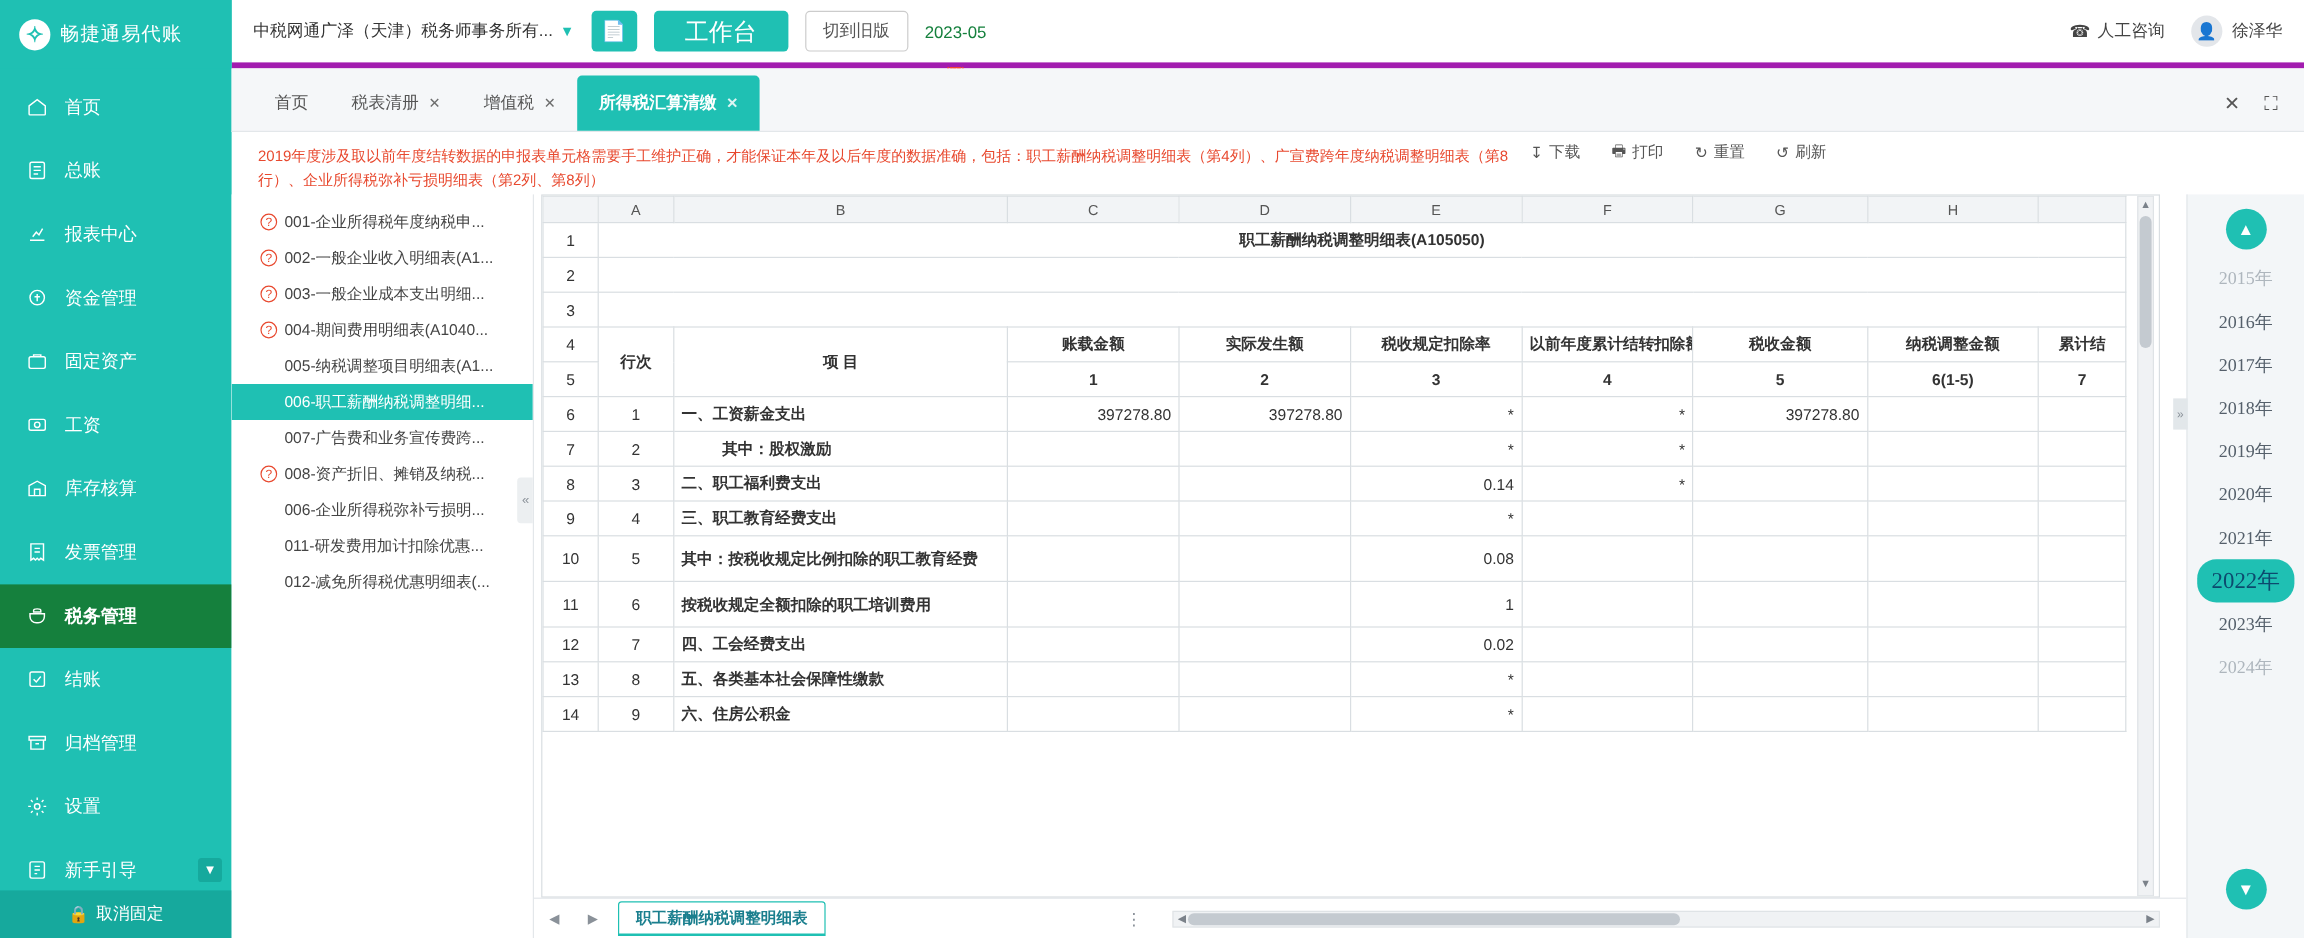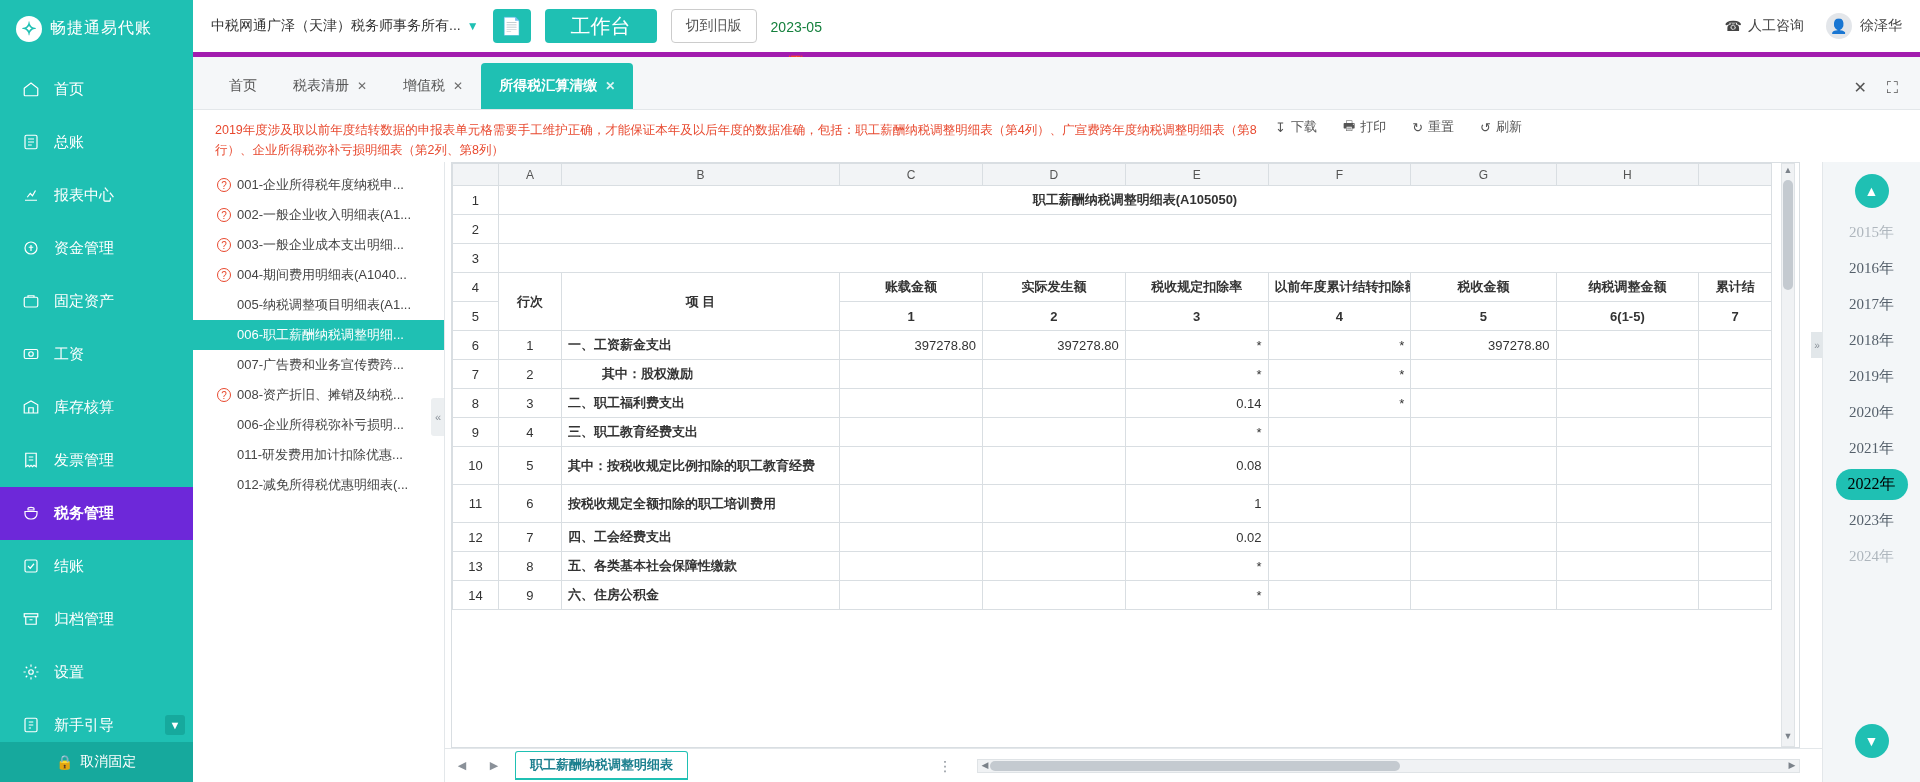--- a/index.html
+++ b/index.html
@@ -29,21 +29,21 @@
     display:flex; align-items:center; justify-content:center;
     font-weight:bold;
   }
   .brand .brand-text { font-size:16px; letter-spacing:1px; }
   .nav { margin-top:6px; }
   .nav-item {
     height:53px; display:flex; align-items:center; gap:12px;
     padding-left:22px; font-size:15px; cursor:pointer;
   }
   .nav-item .ico { width:20px; height:20px; display:inline-block; position:relative; }
-  .nav-item.active { background:#6d28d9; font-weight:bold; }
+  .nav-item.active { background:#15803d; font-weight:bold; }
   .sidebar-scroll-down {
     position:absolute; left:165px; top:715px; width:20px; height:20px;
     background:#16a99d; border-radius:3px; display:flex;
     align-items:center; justify-content:center; font-size:11px;
   }
   .unpin {
     position:absolute; bottom:0; left:0; width:193px; height:40px;
     background:#16a99d; display:flex; align-items:center;
     justify-content:center; gap:6px; font-size:14px;
   }
@@ -201,22 +201,22 @@
     display:flex; align-items:center; justify-content:center; font-size:14px;
     margin:6px 0;
   }
   .year {
     height:36px; display:flex; align-items:center; justify-content:center;
     font-size:15px; color:#55606b; width:100%;font-family:Liberation Serif, serif;
   }
   .year.faded { color:#aeb6bd; }
   .year.sel { color:#fff; }
   .year.sel span {
-    background:#1fc0b3; color:#000000; border-radius:16px;
-    padding:5px 12px; font-size:16px;
+    background:#1fc0b3; color:#0c4a6e; border-radius:16px;
+    padding:5px 12px; font-size:19px;
   }
   .rail-bottom { position:absolute; bottom:18px; }
   .rail-collapse {
     position:absolute; left:-12px; top:170px; width:12px; height:26px;
     background:#e2e7ea; color:#8a9199; font-size:10px;
     display:flex; align-items:center; justify-content:center;
   }
 
   svg.ic { width:18px; height:18px; stroke:currentColor; fill:none; stroke-width:1.6; }
 </style>

